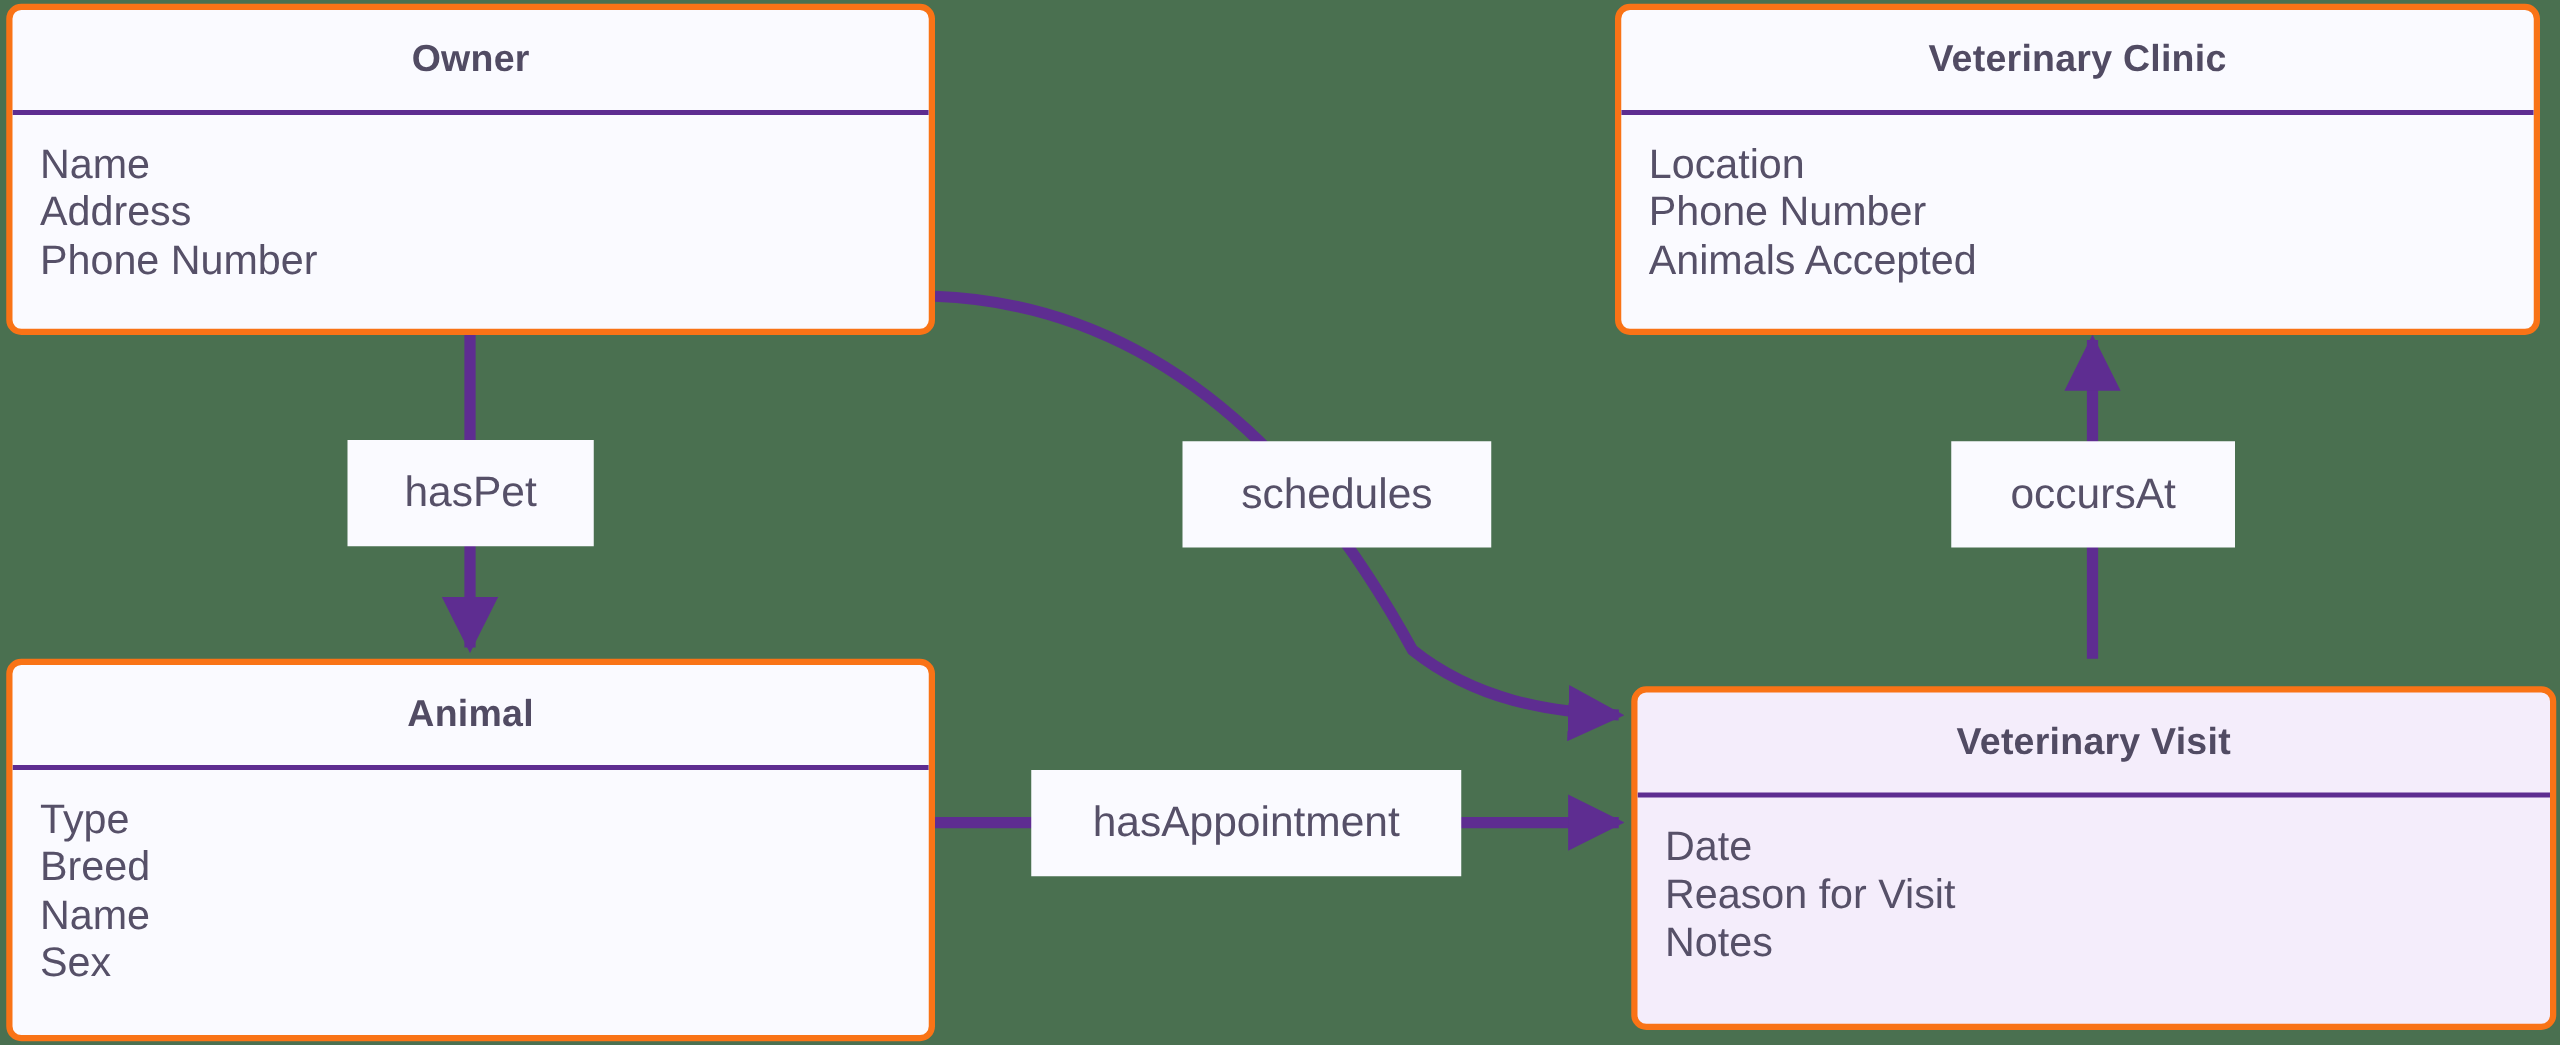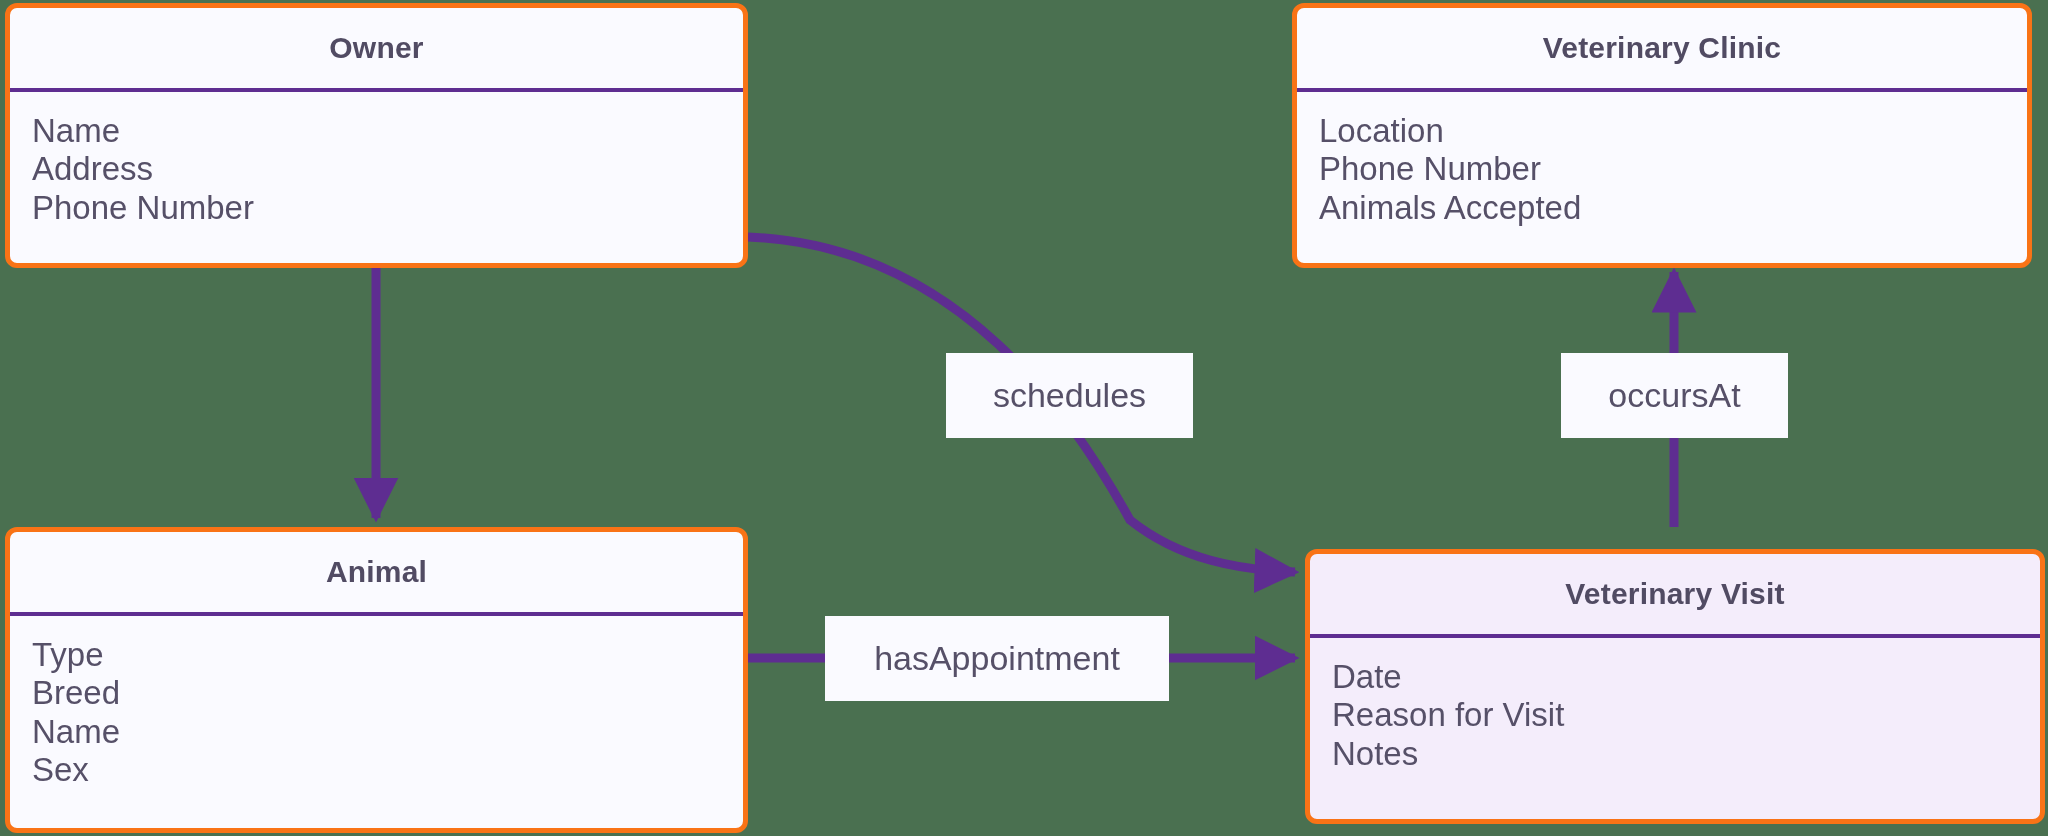--- a/index.html
+++ b/index.html
@@ -133,20 +133,21 @@
     <div class="entity-header">
       <span class="entity-title">Veterinary Visit</span>
     </div>
     <div class="entity-body">
       <div class="attr">Date</div>
       <div class="attr">Reason for Visit</div>
       <div class="attr">Notes</div>
     </div>
   </div>
 
+  <div class="edge-label" style="left:278px; top:352px; width:197px; height:85px;">hasPet</div>
 
   <div class="edge-label" style="left:946px; top:353px; width:247px; height:85px;">schedules</div>
 
   <div class="edge-label" style="left:1561px; top:353px; width:227px; height:85px;">occursAt</div>
 
   <div class="edge-label" style="left:825px; top:616px; width:344px; height:85px;">hasAppointment</div>
 
 </div>
 
 </body></html>

